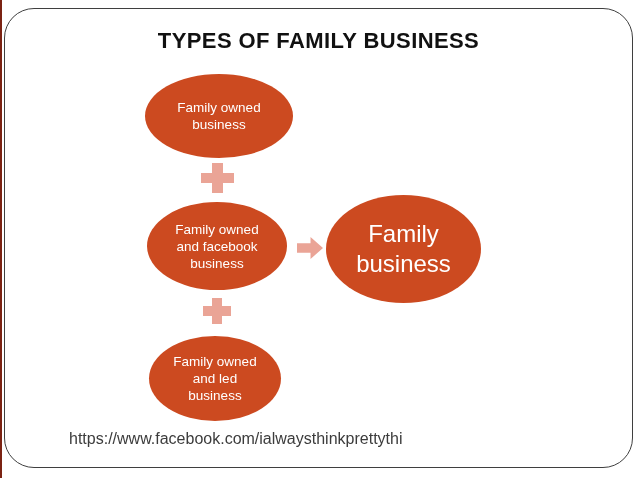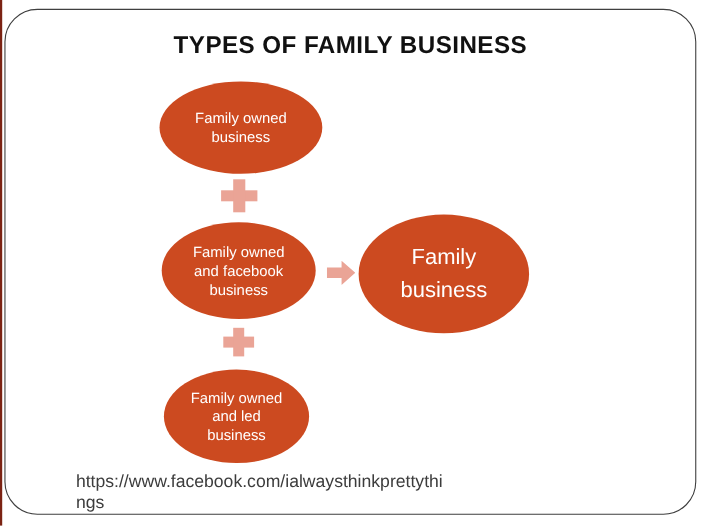--- a/index.html
+++ b/index.html
@@ -48,21 +48,21 @@
     background: var(--ellipse, #CC4A20);
     border-radius: 50%;
     display: flex;
     flex-direction: column;
     align-items: center;
     justify-content: center;
     text-align: center;
     color: var(--ellipse-text, #FFFFFF);
   }
   .ellipse.small { font-size: 13.5px; line-height: 17px; }
-  .ellipse.big   { font-size: 20px;   line-height: 30px; }
+  .ellipse.big   { font-size: 24px;   line-height: 30px; }
   .ellipse span { display: block; }
   .e1 { left: 140px; top: 65px;  width: 148px; height: 84px; }
   .e2 { left: 142px; top: 193px; width: 140px; height: 88px; }
   .e3 { left: 144px; top: 327px; width: 132px; height: 85px; }
   .ebig { left: 321px; top: 186px; width: 155px; height: 108px; }
   .plus { position: absolute; }
   .p1 { left: 196px; top: 154px; width: 33px; height: 30px; }
   .p2 { left: 198px; top: 289px; width: 28px; height: 26px; }
   .plus .bar-h {
     position: absolute; left: 0; top: 32%;
@@ -129,17 +129,16 @@
     </div>
 
     <div class="ellipse small e3">
       <span>Family owned</span>
       <span>and led</span>
       <span>business</span>
     </div>
 
     <div class="footer">
       <span>https://www.facebook.com/ialwaysthinkprettythi</span>
-      <span>ngs</span>
     </div>
 
   </div>
 </div>
 
 </body></html>

